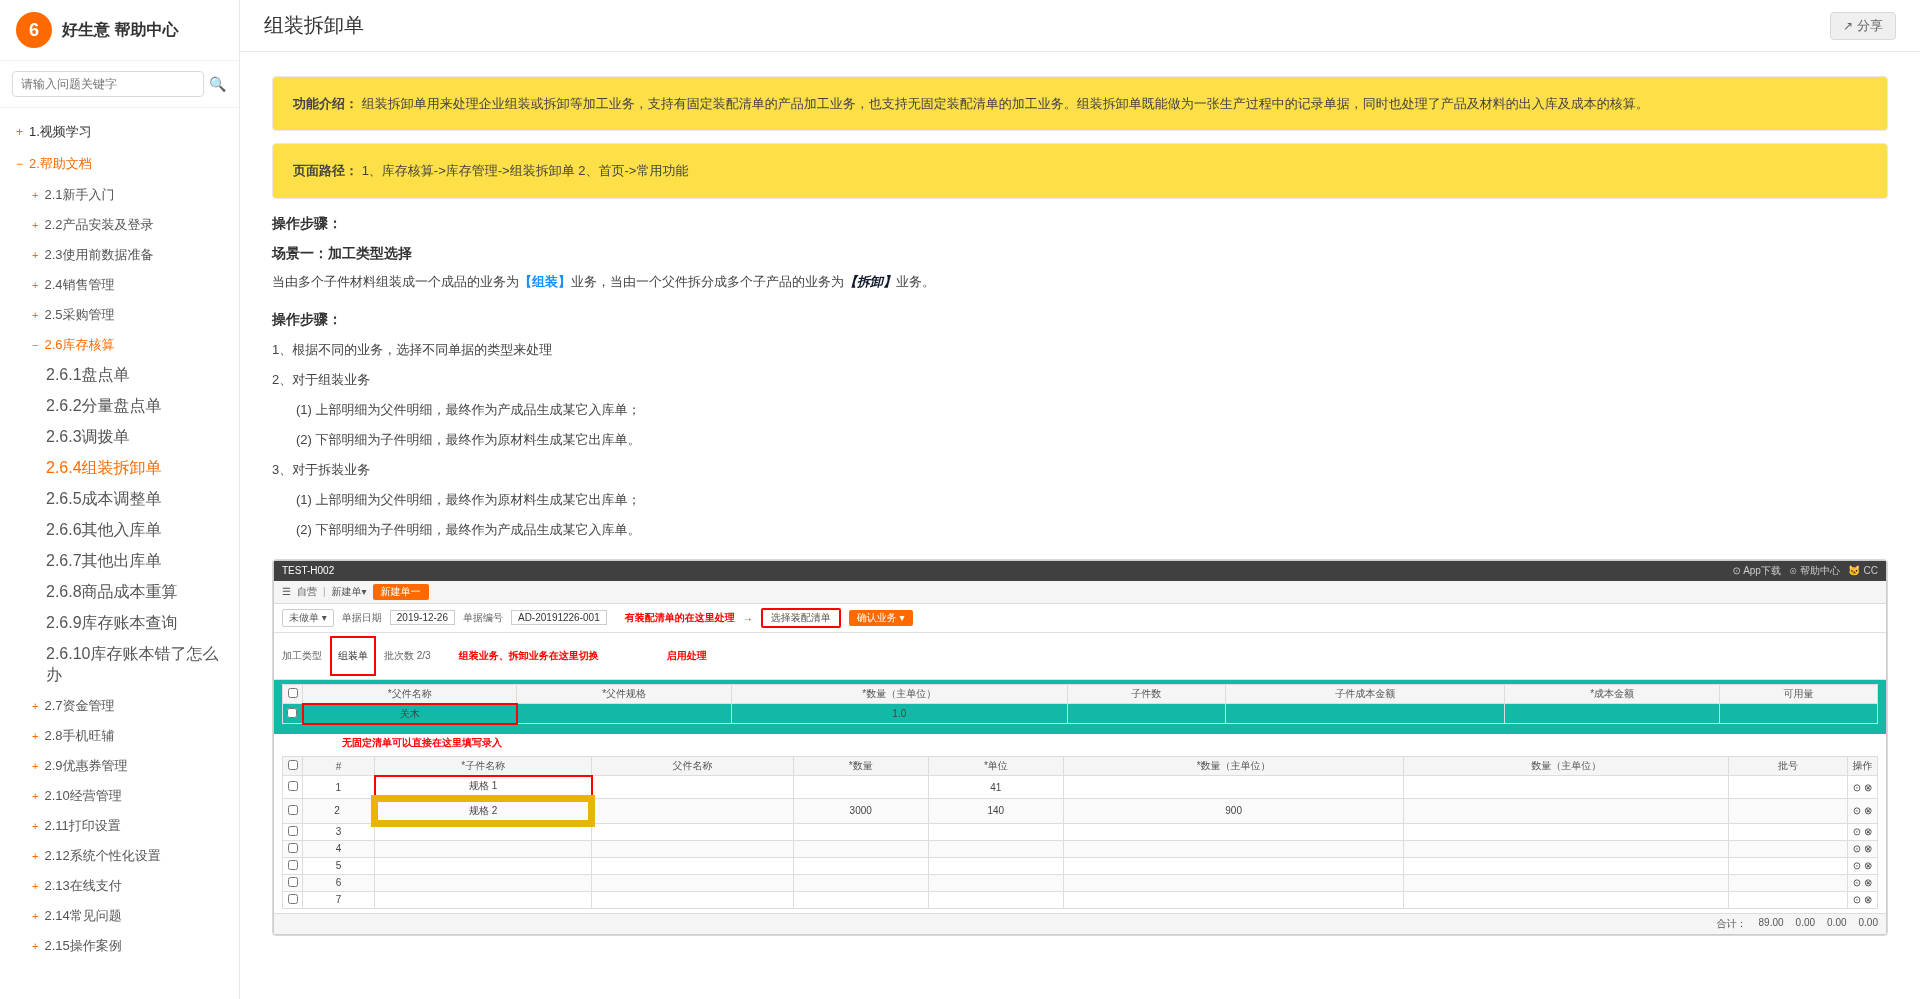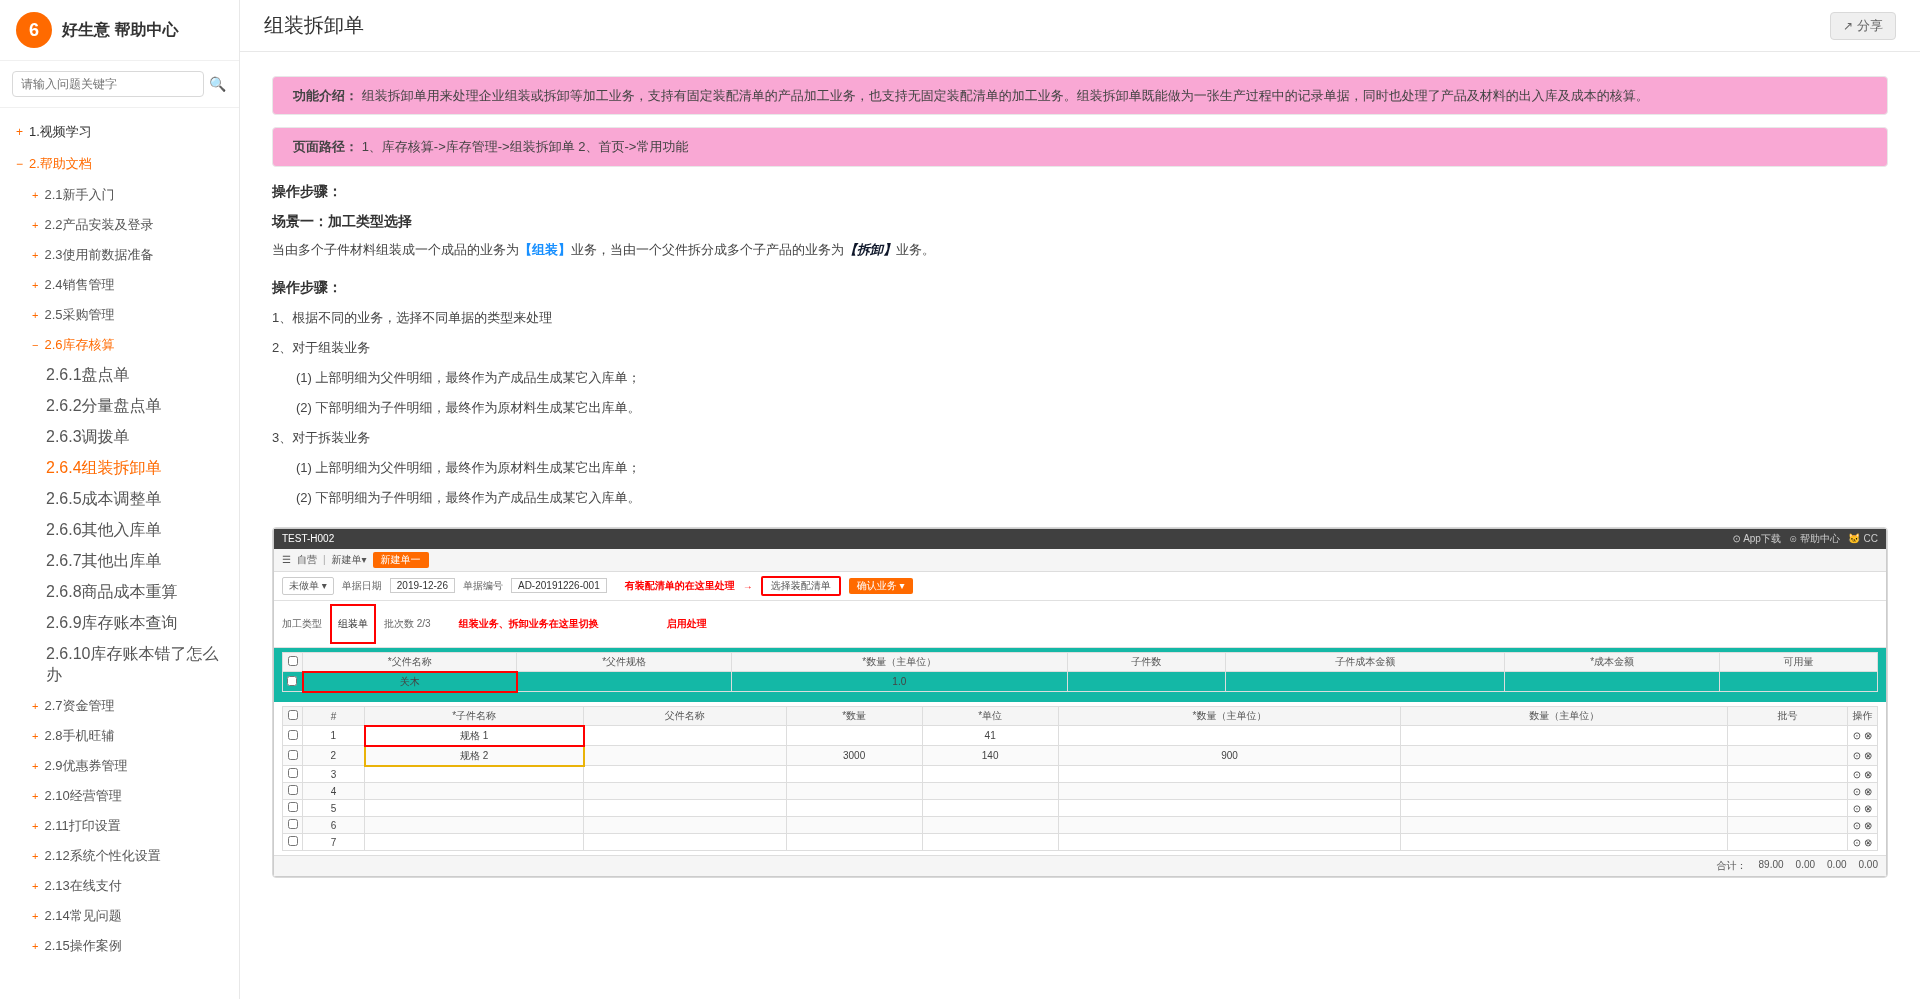--- a/index.html
+++ b/index.html
@@ -25,21 +25,21 @@
     .nav-sub-sub-item { padding: 5px 16px 5px 46px; cursor: pointer; color: #555; font-size: 16px; display: block; }
     .nav-sub-sub-item.active { color: #ff6a00; }
 
     
     #main { flex: 1; display: flex; flex-direction: column; overflow: hidden; }
     #topbar { background: #fff; border-bottom: 1px solid #e8e8e8; padding: 0 24px; height: 52px; display: flex; align-items: center; justify-content: space-between; flex-shrink: 0; }
     #page-title { font-size: 20px; font-weight: 500; color: #333; }
     #share-btn { display: flex; align-items: center; gap: 4px; color: #666; cursor: pointer; font-size: 13px; border: 1px solid #d9d9d9; border-radius: 4px; padding: 4px 12px; }
     #content-area { flex: 1; overflow-y: auto; padding: 24px 32px; background: #fff; margin: 0; }
 
-    .info-block { background: #f9a8d4; border: 1px solid #e8e8e8; border-radius: 4px; padding: 7px 20px; margin-bottom: 12px; font-size: 13px; line-height: 1.8; color: #444; }
+    .info-block { background: #fde047; border: 1px solid #e8e8e8; border-radius: 4px; padding: 15px 20px; margin-bottom: 12px; font-size: 13px; line-height: 1.8; color: #444; }
     .section-title { font-weight: bold; color: #333; margin: 16px 0 8px 0; font-size: 14px; }
     .scene-title { font-weight: bold; color: #333; margin: 12px 0 6px 0; font-size: 14px; }
     .content-text { font-size: 13px; line-height: 2; color: #444; margin-bottom: 4px; }
     .step-item { margin: 4px 0; font-size: 13px; line-height: 2; color: #444; }
     .sub-step { margin-left: 24px; }
     .bold { font-weight: bold; }
 
     
     .screenshot-wrapper { border: 1px solid #d9d9d9; border-radius: 4px; overflow: hidden; margin-top: 16px; background: #f0f0f0; }
     .screenshot-inner { position: relative; background: #fff; }
@@ -274,20 +274,23 @@
                   <td style="border:1px solid #ddd; padding:2px 4px; text-align:center;">1.0</td>
                   <td style="border:1px solid #ddd; padding:2px 4px;"></td>
                   <td style="border:1px solid #ddd; padding:2px 4px;"></td>
                   <td style="border:1px solid #ddd; padding:2px 4px;"></td>
                   <td style="border:1px solid #ddd; padding:2px 4px;"></td>
                 </tr>
               </tbody>
             </table>
           </div>
 
+          <div style="padding:2px 8px; background:#fff; font-size:10px; color:#f00; font-weight:bold;">
+            <span style="margin-left:60px;">无固定清单可以直接在这里填写录入</span>
+          </div>
 
           <div style="padding:4px 8px; background:#fff;">
             <table class="app-table" style="width:100%; border-collapse:collapse; font-size:10px;">
               <thead>
                 <tr>
                   <th style="background:#f5f5f5; border:1px solid #ddd; padding:2px 4px; width:20px;"><input type="checkbox" style="width: 10px; height: 10px;"></th>
                   <th style="background:#f5f5f5; border:1px solid #ddd; padding:2px 4px;">#</th>
                   <th style="background:#f5f5f5; border:1px solid #ddd; padding:2px 4px;">*子件名称</th>
                   <th style="background:#f5f5f5; border:1px solid #ddd; padding:2px 4px;">父件名称</th>
                   <th style="background:#f5f5f5; border:1px solid #ddd; padding:2px 4px;">*数量</th>
@@ -307,21 +310,21 @@
                   <td style="border:1px solid #ddd; padding:2px 4px; text-align:center;"></td>
                   <td style="border:1px solid #ddd; padding:2px 4px; text-align:center;">41</td>
                   <td style="border:1px solid #ddd; padding:2px 4px;"></td>
                   <td style="border:1px solid #ddd; padding:2px 4px;"></td>
                   <td style="border:1px solid #ddd; padding:2px 4px;"></td>
                   <td style="border:1px solid #ddd; padding:2px 4px;">⊙ ⊗</td>
                 </tr>
                 <tr>
                   <td style="border:1px solid #ddd; padding:2px 4px; text-align:center;"><input type="checkbox" style="width: 10px; height: 10px;"></td>
                   <td style="border:1px solid #ddd; padding:2px 4px; text-align:center;">2</td>
-                  <td style="border:2px solid #eab308; padding:2px 4px; ">规格 2</td>
+                  <td style="border:7px solid #eab308; padding:2px 4px; ">规格 2</td>
                   <td style="border:1px solid #ddd; padding:2px 4px;"></td>
                   <td style="border:1px solid #ddd; padding:2px 4px; text-align:center;">3000</td>
                   <td style="border:1px solid #ddd; padding:2px 4px; text-align:center;">140</td>
                   <td style="border:1px solid #ddd; padding:2px 4px; text-align:center;">900</td>
                   <td style="border:1px solid #ddd; padding:2px 4px;"></td>
                   <td style="border:1px solid #ddd; padding:2px 4px;"></td>
                   <td style="border:1px solid #ddd; padding:2px 4px;">⊙ ⊗</td>
                 </tr>
                 <tr>
                   <td style="border:1px solid #ddd; padding:2px 4px;"><input type="checkbox" style="width: 10px; height: 10px;"></td>

